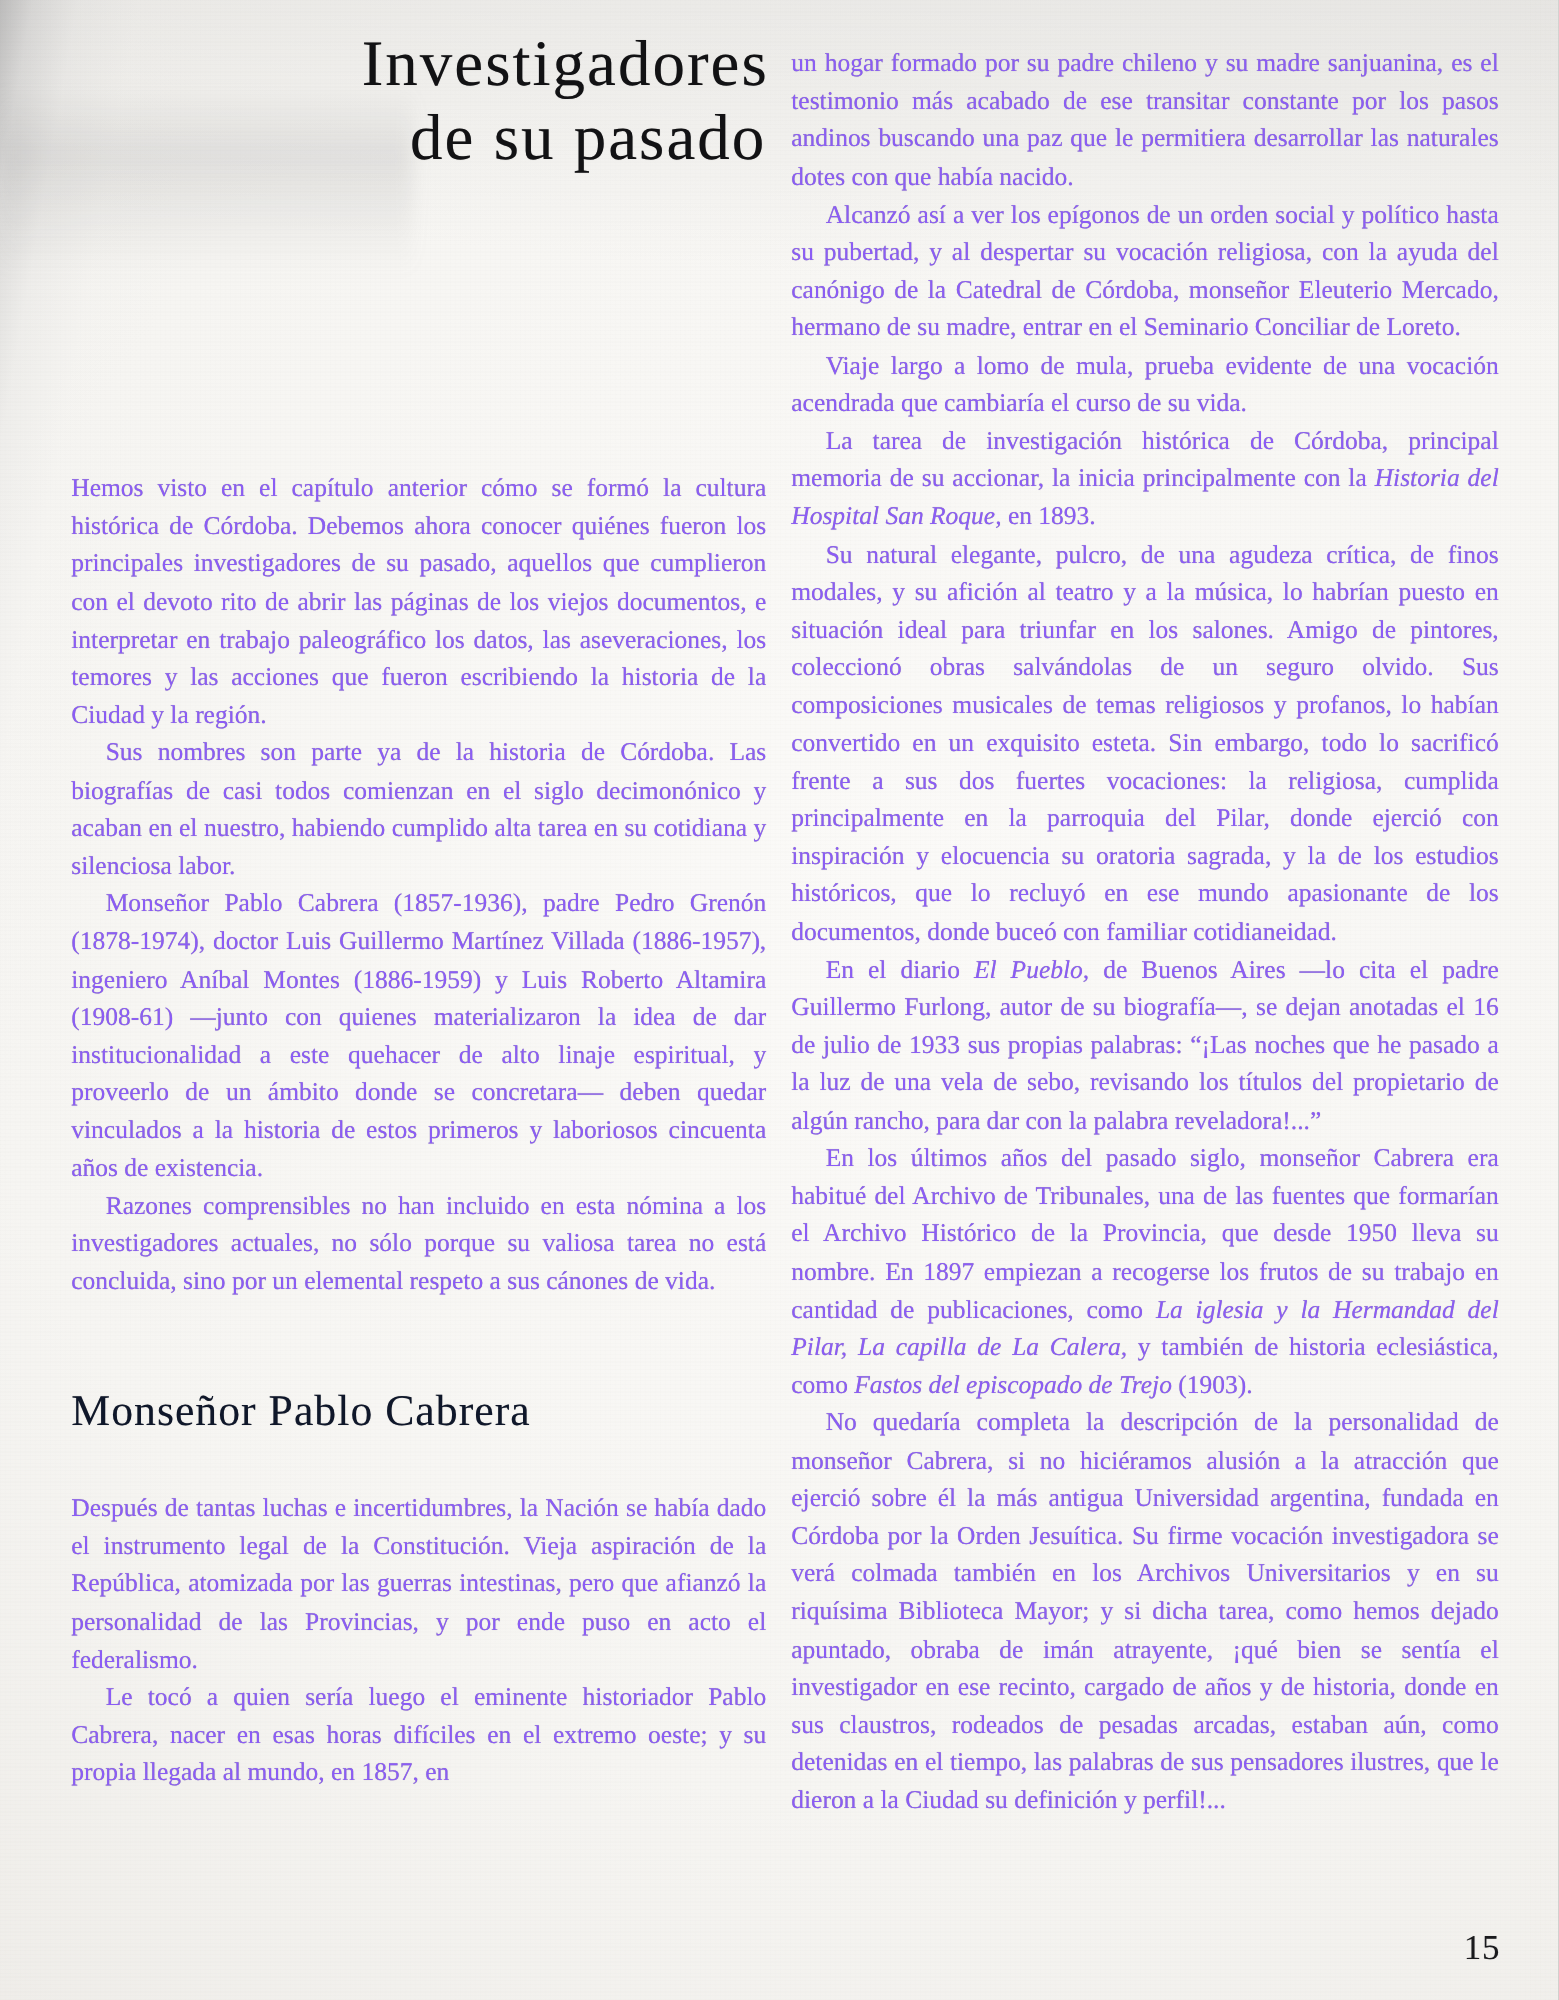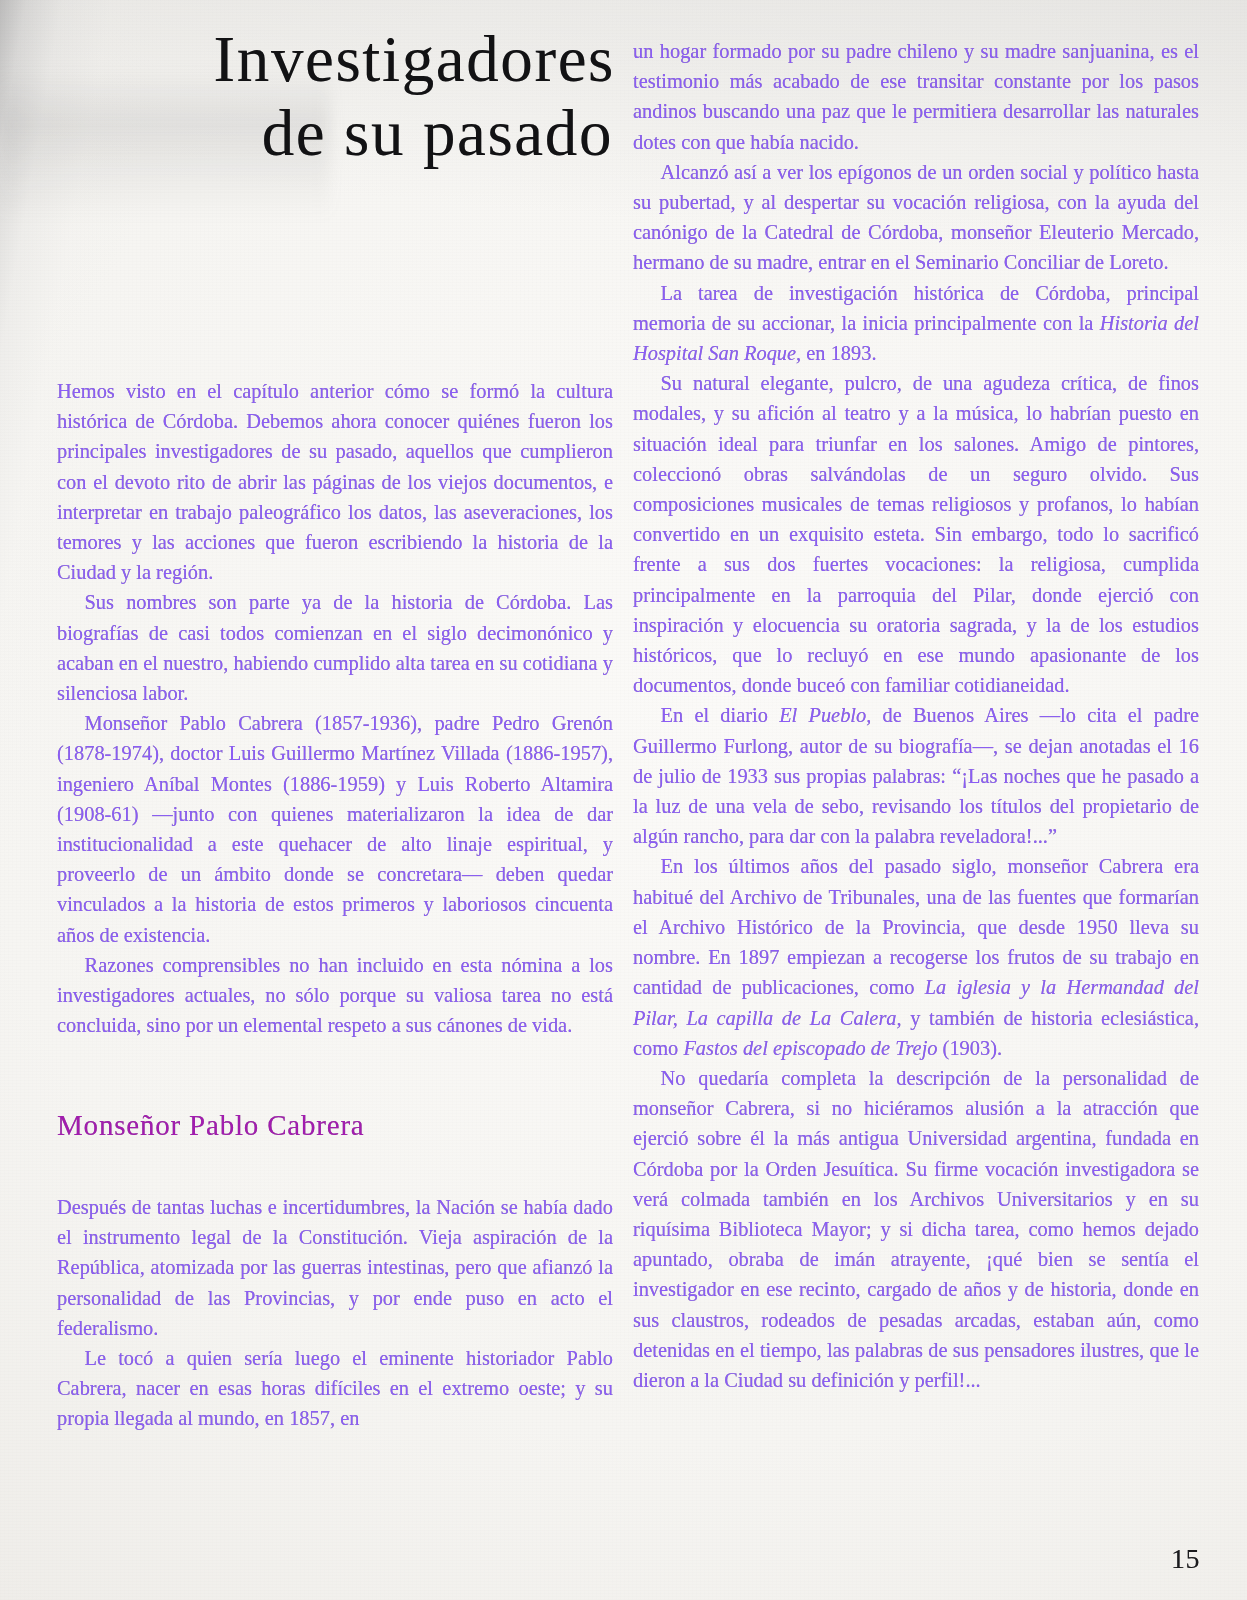--- a/index.html
+++ b/index.html
@@ -88,21 +88,21 @@
   }
 
   
   .article-title {
     position: absolute;
     left: 72px;
     top: 22px;
     width: 545px;
     margin: 0;
     font-weight: 400;
-    font-size: 65px;
+    font-size: 52px;
     line-height: 1.14;
     letter-spacing: 1.6px;
     text-align: right;
     color: #121214;
   }
   .article-title .tline { display: block; }
   .article-title .tline-1 { padding-right: 2px; }
   .article-title .tline-2 { padding-right: 4px; }
 
   
@@ -135,24 +135,24 @@
 
   em { font-style: italic; }
 
   
   .section-heading {
     position: absolute;
     left: 57px;
     top: 1110px;
     margin: 0;
     font-weight: 400;
-    font-size: 29px;
+    font-size: 35px;
     line-height: 1.1;
     letter-spacing: 0.8px;
-    color: #a21caf;
+    color: #0f172a;
   }
 
   
   .col-left-b {
     position: absolute;
     left: 57px;
     top: 1192px;
     width: 556px;
   }
 
@@ -204,20 +204,21 @@
       <p class="no-indent">Después de tantas luchas e incertidumbres, la Nación se había dado el instrumento legal de la Constitución. Vieja aspiración de la República, atomizada por las guerras intestinas, pero que afianzó la personalidad de las Provincias, y por ende puso en acto el federalismo.</p>
       <p>Le tocó a quien sería luego el eminente historiador Pablo Cabrera, nacer en esas horas difíciles en el extremo oeste; y su propia llegada al mundo, en 1857, en</p>
     </div>
 
     <div class="col col-right">
 
       <p class="no-indent">un hogar formado por su padre chileno y su madre sanjuanina, es el testimonio más acabado de ese transitar constante por los pasos andinos buscando una paz que le permitiera desarrollar las naturales dotes con que había nacido.</p>
 
       <p>Alcanzó así a ver los epígonos de un orden social y político hasta su pubertad, y al despertar su vocación religiosa, con la ayuda del canónigo de la Catedral de Córdoba, monseñor Eleuterio Mercado, hermano de su madre, entrar en el Seminario Conciliar de Loreto.</p>
 
+      <p>Viaje largo a lomo de mula, prueba evidente de una vocación acendrada que cambiaría el curso de su vida.</p>
 
       <p><span>La tarea de investigación histórica de Córdoba, principal memoria de su accionar, la inicia principalmente con la </span><em>Historia del Hospital San Roque,</em><span> en 1893.</span></p>
 
       <p>Su natural elegante, pulcro, de una agudeza crítica, de finos modales, y su afición al teatro y a la música, lo habrían puesto en situación ideal para triunfar en los salones. Amigo de pintores, coleccionó obras salvándolas  de un seguro olvido. Sus composiciones musicales de temas religiosos y profanos, lo habían convertido en un exquisito esteta. Sin embargo, todo lo sacrificó frente a sus dos fuertes vocaciones: la religiosa, cumplida principalmente en la parroquia del Pilar, donde ejerció con inspiración y elocuencia su oratoria sagrada, y la de los estudios históricos, que lo recluyó en ese mundo apasionante de los documentos, donde buceó con familiar cotidianeidad.</p>
 
       <p><span>En el diario </span><em>El Pueblo,</em><span> de Buenos Aires —lo cita el padre Guillermo Furlong, autor de su biografía—, se dejan anotadas el 16 de julio de 1933 sus propias palabras: “¡Las noches que he pasado a la luz de una vela de sebo, revisando los títulos del propietario de algún rancho, para dar con la palabra reveladora!...”</span></p>
 
       <p><span>En los últimos años del pasado siglo, monseñor Cabrera era habitué del Archivo de Tribunales, una de las fuentes que formarían el Archivo Histórico de la Provincia, que desde 1950 lleva su nombre. En 1897 empiezan a recogerse los frutos de su trabajo en cantidad de publicaciones, como </span><em>La iglesia y la Hermandad del Pilar,</em><span> </span><em>La capilla de La Calera,</em><span> y también de historia eclesiástica, como </span><em>Fastos del episcopado de Trejo</em><span> (1903).</span></p>
 
       <p>No quedaría completa la descripción de la personalidad de monseñor Cabrera, si no hiciéramos alusión a la atracción que ejerció sobre él la más antigua Universidad argentina, fundada en Córdoba por la Orden Jesuítica. Su firme vocación investigadora se verá colmada también en los Archivos Universitarios y en su riquísima Biblioteca Mayor; y si dicha tarea, como hemos dejado apuntado, obraba de imán atrayente, ¡qué bien se sentía el investigador en ese recinto, cargado de años y de historia, donde en sus claustros, rodeados de pesadas arcadas, estaban aún, como detenidas en el tiempo, las palabras de sus pensadores ilustres, que le dieron a la Ciudad su definición y perfil!...</p>

